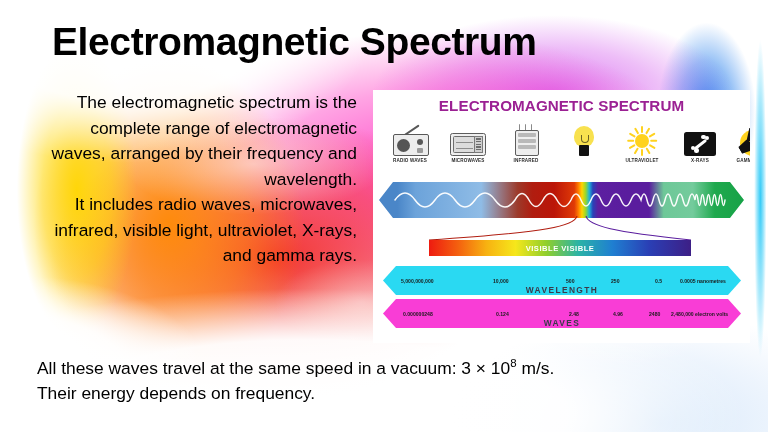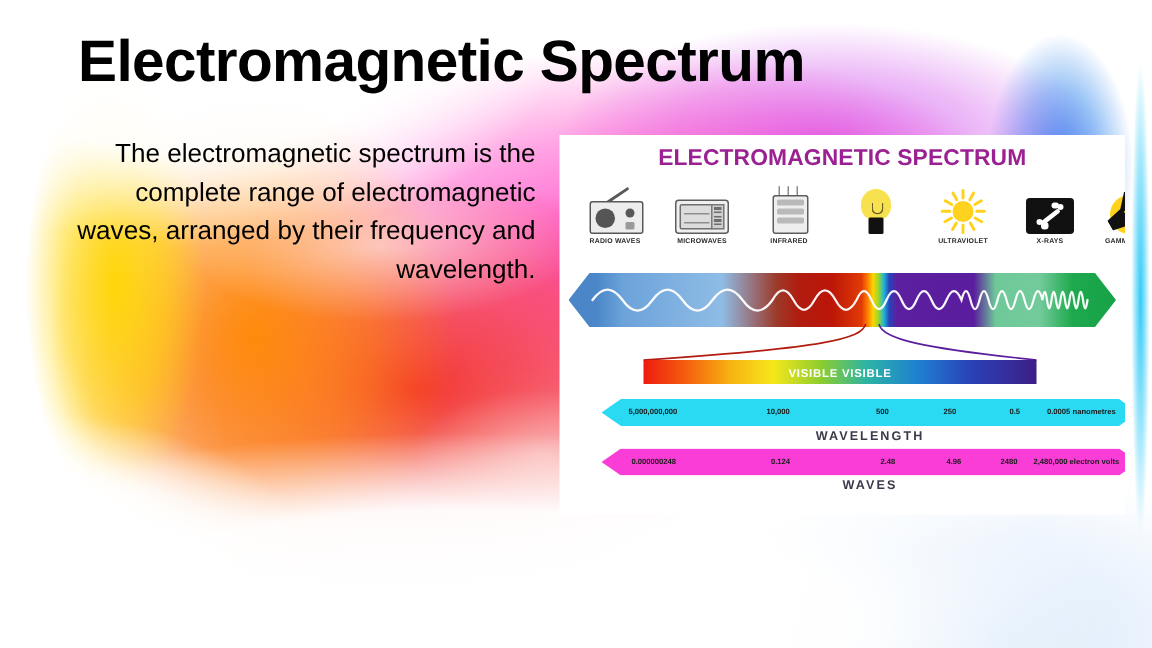--- a/index.html
+++ b/index.html
@@ -235,21 +235,21 @@
   .visible-bar {
     position: absolute; left: 56px; top: 150px; width: 262px; height: 16px;
     background: linear-gradient(90deg, #ee1b10 0%, #f4600f 11%, #f7b211 22%, #f6e71b 33%, #8ece2d 45%, #2bb3a6 57%, #1f7fd1 70%, #2a3fb5 84%, #3d1f86 100%);
   }
   .visible-bar span {
     position: absolute; inset: 0; display: flex; align-items: center; justify-content: center;
     font-size: 7.6px; font-weight: bold; letter-spacing: .5px; color: #ffffff;
   }
 
   
-  .scale { position: absolute; left: 28px; width: 358px; height: 18px; }
+  .scale { position: absolute; left: 10px; width: 358px; height: 29px; }
   .scale.wavelength { top: 176px; }
   .scale.energy { top: 209px; }
   .scale-arrow {
     position: absolute; inset: 0;
     clip-path: polygon(0 50%, 13px 0, calc(100% - 13px) 0, calc(100% - 13px) 0, 100% 50%, calc(100% - 13px) 100%, 13px 100%);
   }
   .scale.wavelength .scale-arrow { background: #2ad9f2; }
   .scale.energy .scale-arrow { background: #f93dd6; }
   .scale-ticks { position: absolute; inset: 0; }
   .tick {
@@ -267,22 +267,27 @@
 <div class="slide">
 
   <div class="bg-layer bg-base"></div>
   <div class="bg-layer bg-white-tl"></div>
   <div class="bg-layer bg-soft-wave"></div>
 
   <div class="title">Electromagnetic Spectrum</div>
 
   <div class="body-text">
     <p>The electromagnetic spectrum is the complete range of electromagnetic waves, arranged by their frequency and wavelength.</p>
+    <p>It includes radio waves, microwaves, infrared, visible light, ultraviolet, X-rays, and gamma rays.</p>
   </div>
 
+  <div class="bottom-text">
+    <p><span>All these waves travel at the same speed in a vacuum: 3 × 10</span><sup>8</sup><span> m/s.</span></p>
+    <p>Their energy depends on frequency.</p>
+  </div>
 
   <div class="info-card">
 
     <div class="info-title">ELECTROMAGNETIC SPECTRUM</div>
 
     <div class="icon-row">
 
       <div class="icon-cell" style="left:0px;">
         <div class="icon-glyph">
           <div class="ic-radio">

